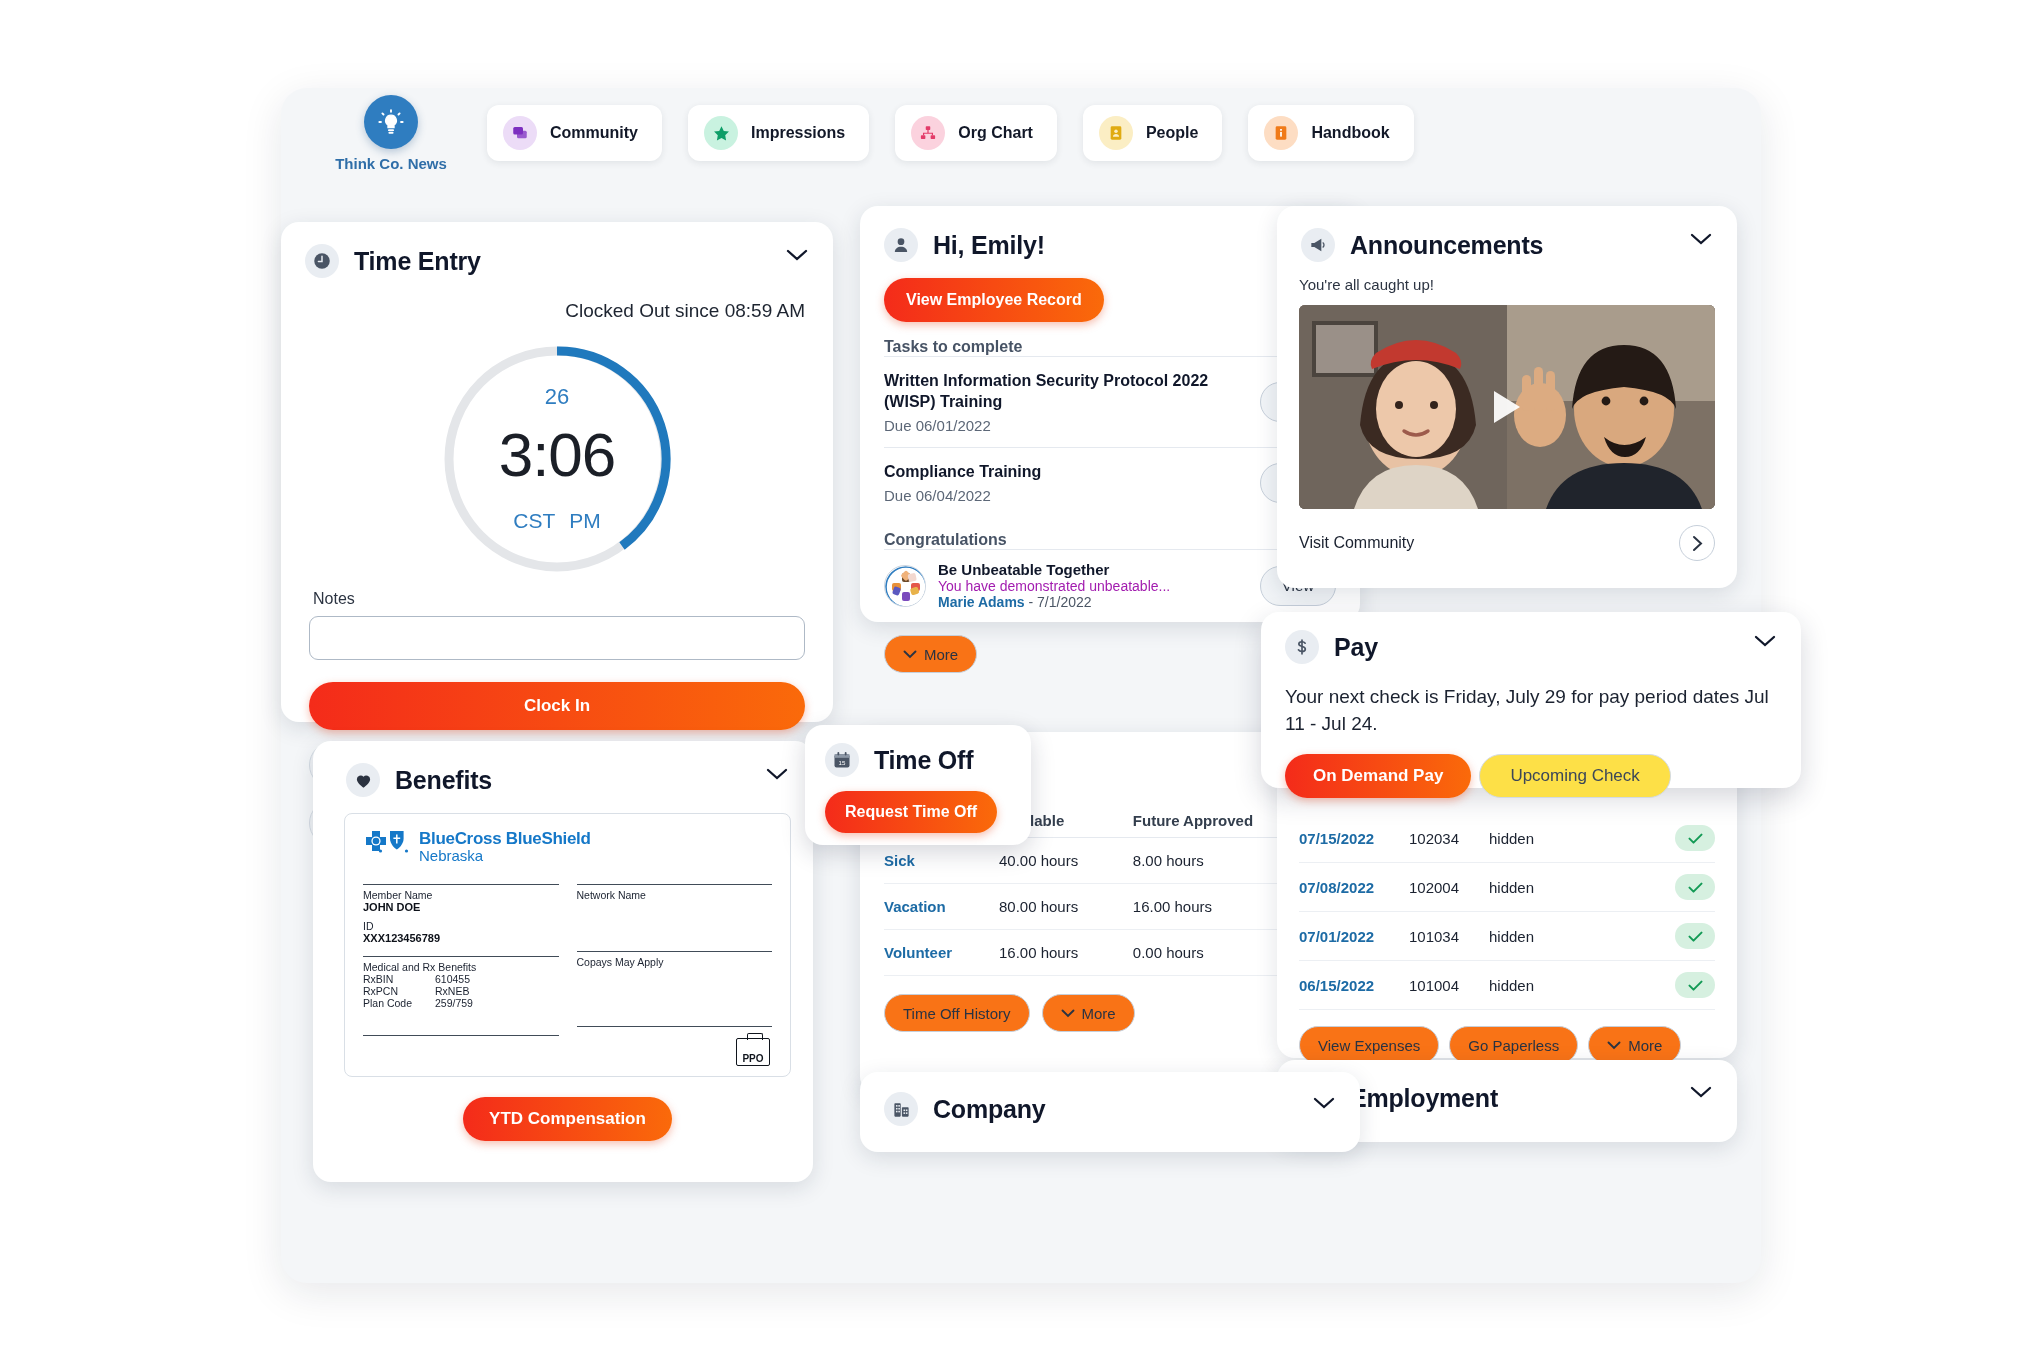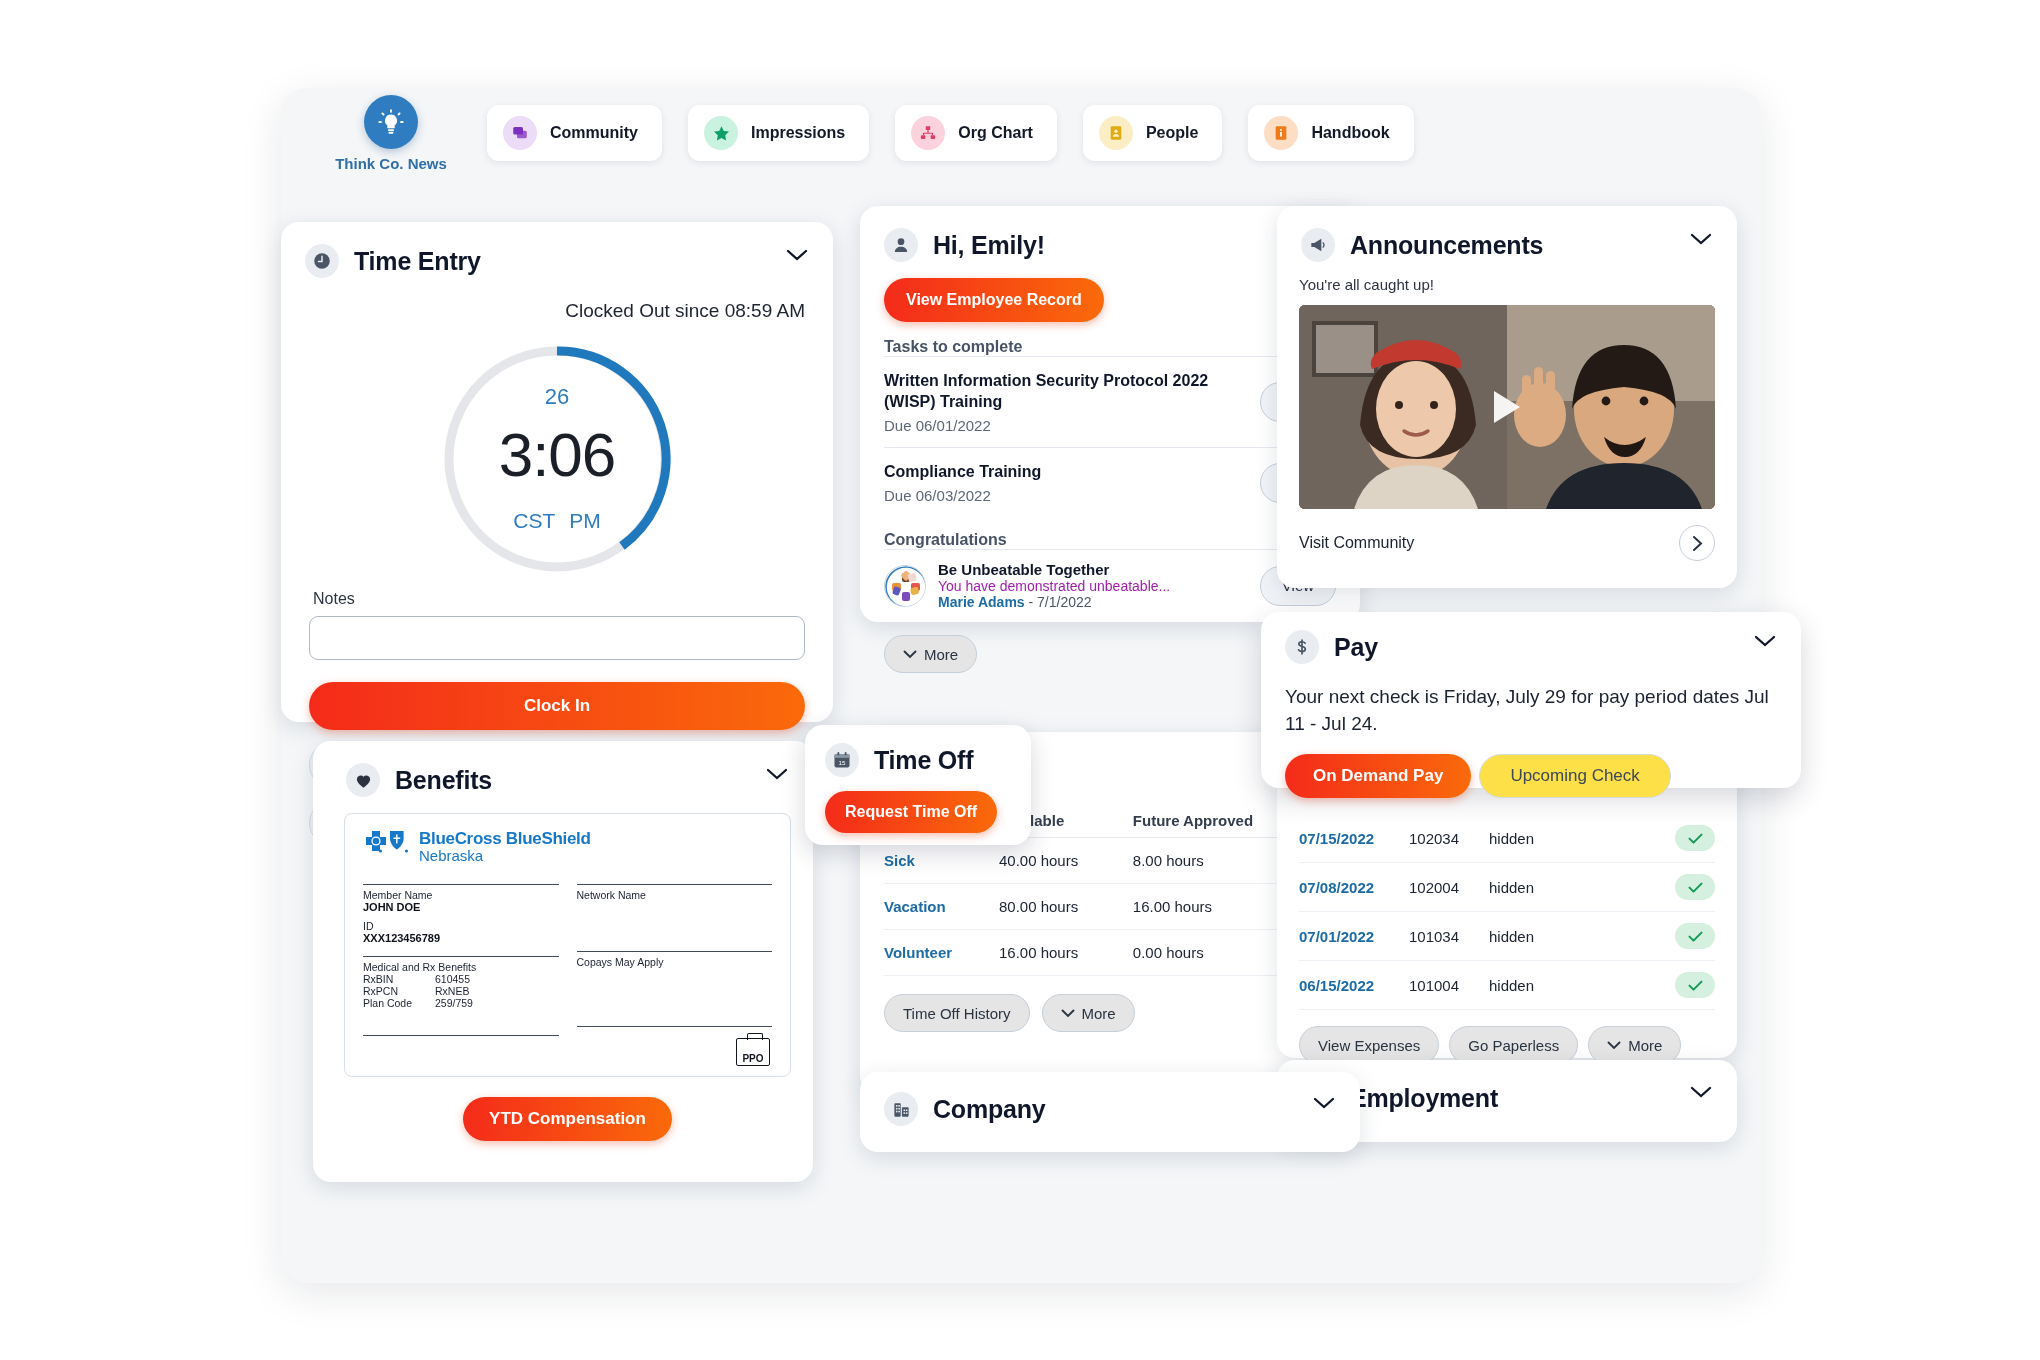--- a/index.html
+++ b/index.html
@@ -70,21 +70,21 @@
     box-shadow: 0 3px 8px rgba(230,70,30,.35); cursor:pointer;
   }
   .btn-grey {
     display:flex;align-items:center;justify-content:center;
     background:#eef1f4; color:#3c4758; font-weight:400;
     border:1px solid #d3dae2; border-radius:30px; cursor:pointer;
   }
   .pill-btn {
     display:inline-flex;align-items:center;justify-content:center;gap:7px;
     height:38px;padding:0 18px;border:1px solid #c6cfda;border-radius:20px;
-    background:#e5e5e5;color:#2a3342;font-size:15px;cursor:pointer;
+    background:#f97316;color:#2a3342;font-size:15px;cursor:pointer;
   }
 
   
   #time-entry { left:281px; top:222px; width:552px; height:500px; }
   .clocked { text-align:right; font-size:19px; color:#1d2430; margin-top:22px; }
   .dialwrap { position:relative; width:250px; height:250px; margin:12px auto 0; }
   .dial-num { position:absolute; left:0; right:0; top:50px; text-align:center; font-size:22px; color:#2f7dc0; }
   .dial-time { position:absolute; left:0; right:0; top:85px; text-align:center; font-size:62px; color:#1b1f27; font-weight:300; letter-spacing:-1px;}
   .dial-meta { position:absolute; left:0; right:0; top:175px; text-align:center; font-size:21px; color:#2f7dc0; }
   .dial-meta span { margin:0 7px; }
@@ -337,21 +337,21 @@
         <div class="task-main">
           <div class="task-title">Written Information Security Protocol 2022 (WISP) Training</div>
           <div class="task-due">Due 06/01/2022</div>
         </div>
         <div class="view-btn">View</div>
       </div>
 
       <div class="task-row">
         <div class="task-main">
           <div class="task-title">Compliance Training</div>
-          <div class="task-due">Due 06/03/2022</div>
+          <div class="task-due">Due 06/04/2022</div>
         </div>
         <div class="view-btn">View</div>
       </div>
 
       <div class="sec-hd" style="margin-top:14px;">Congratulations</div>
 
       <div class="cong-row">
         <div class="cong-ava">
           <svg width="42" height="42" viewBox="0 0 42 42">
             <circle cx="21" cy="21" r="20" fill="#fff" stroke="#2f7dc0" stroke-width="1.6"></circle>

